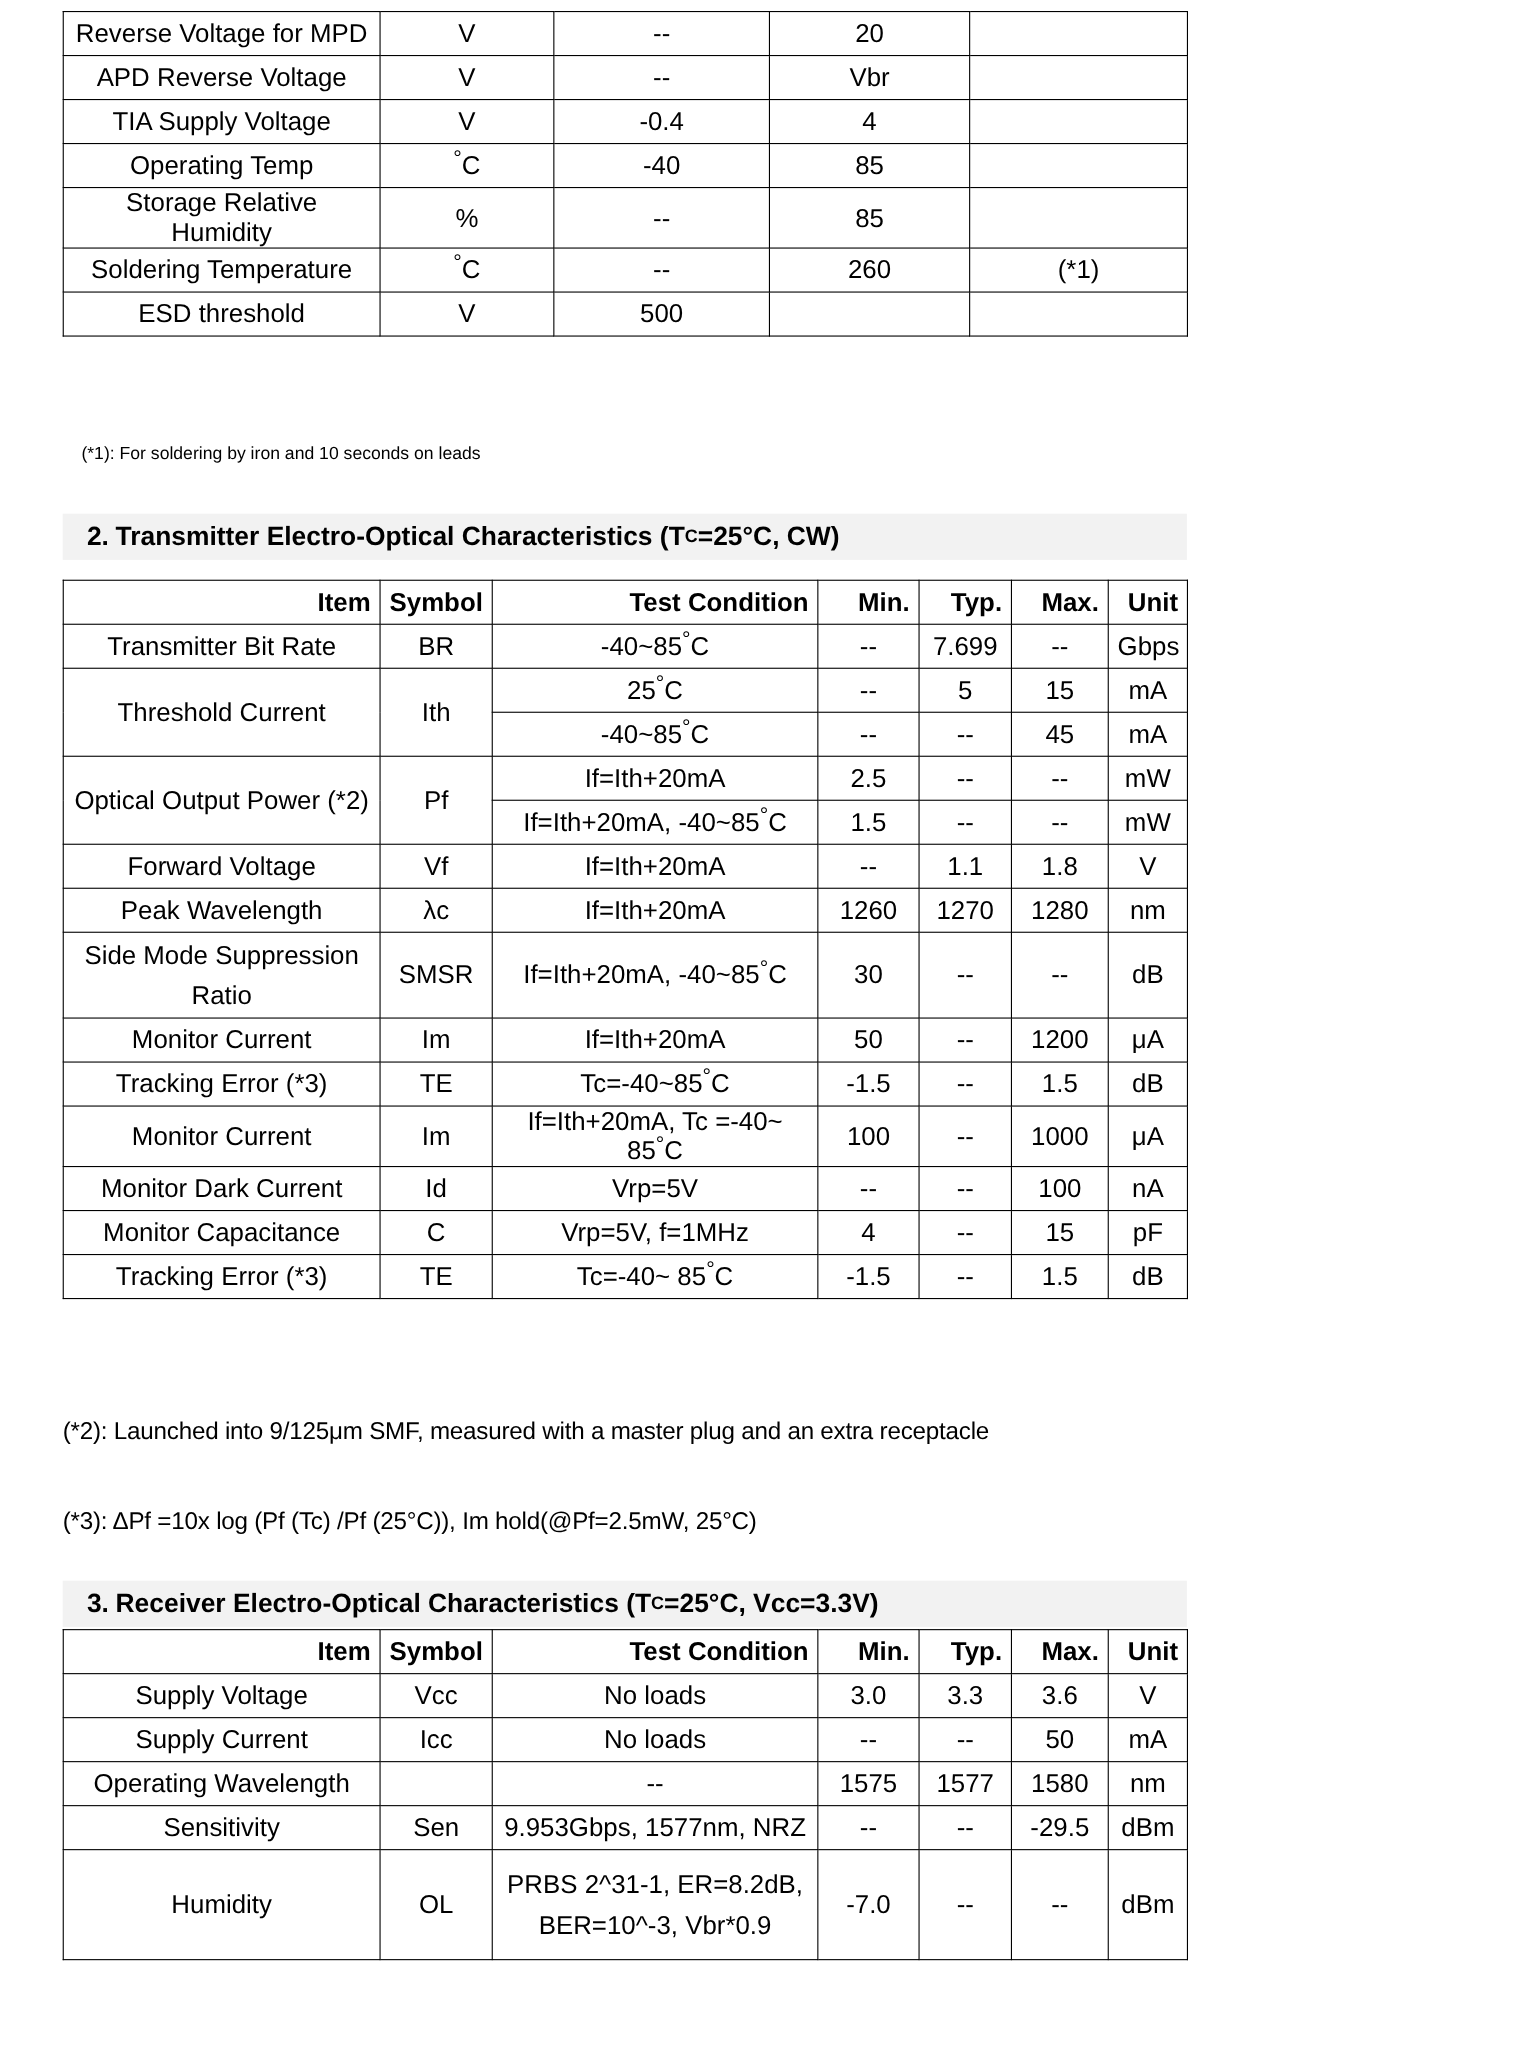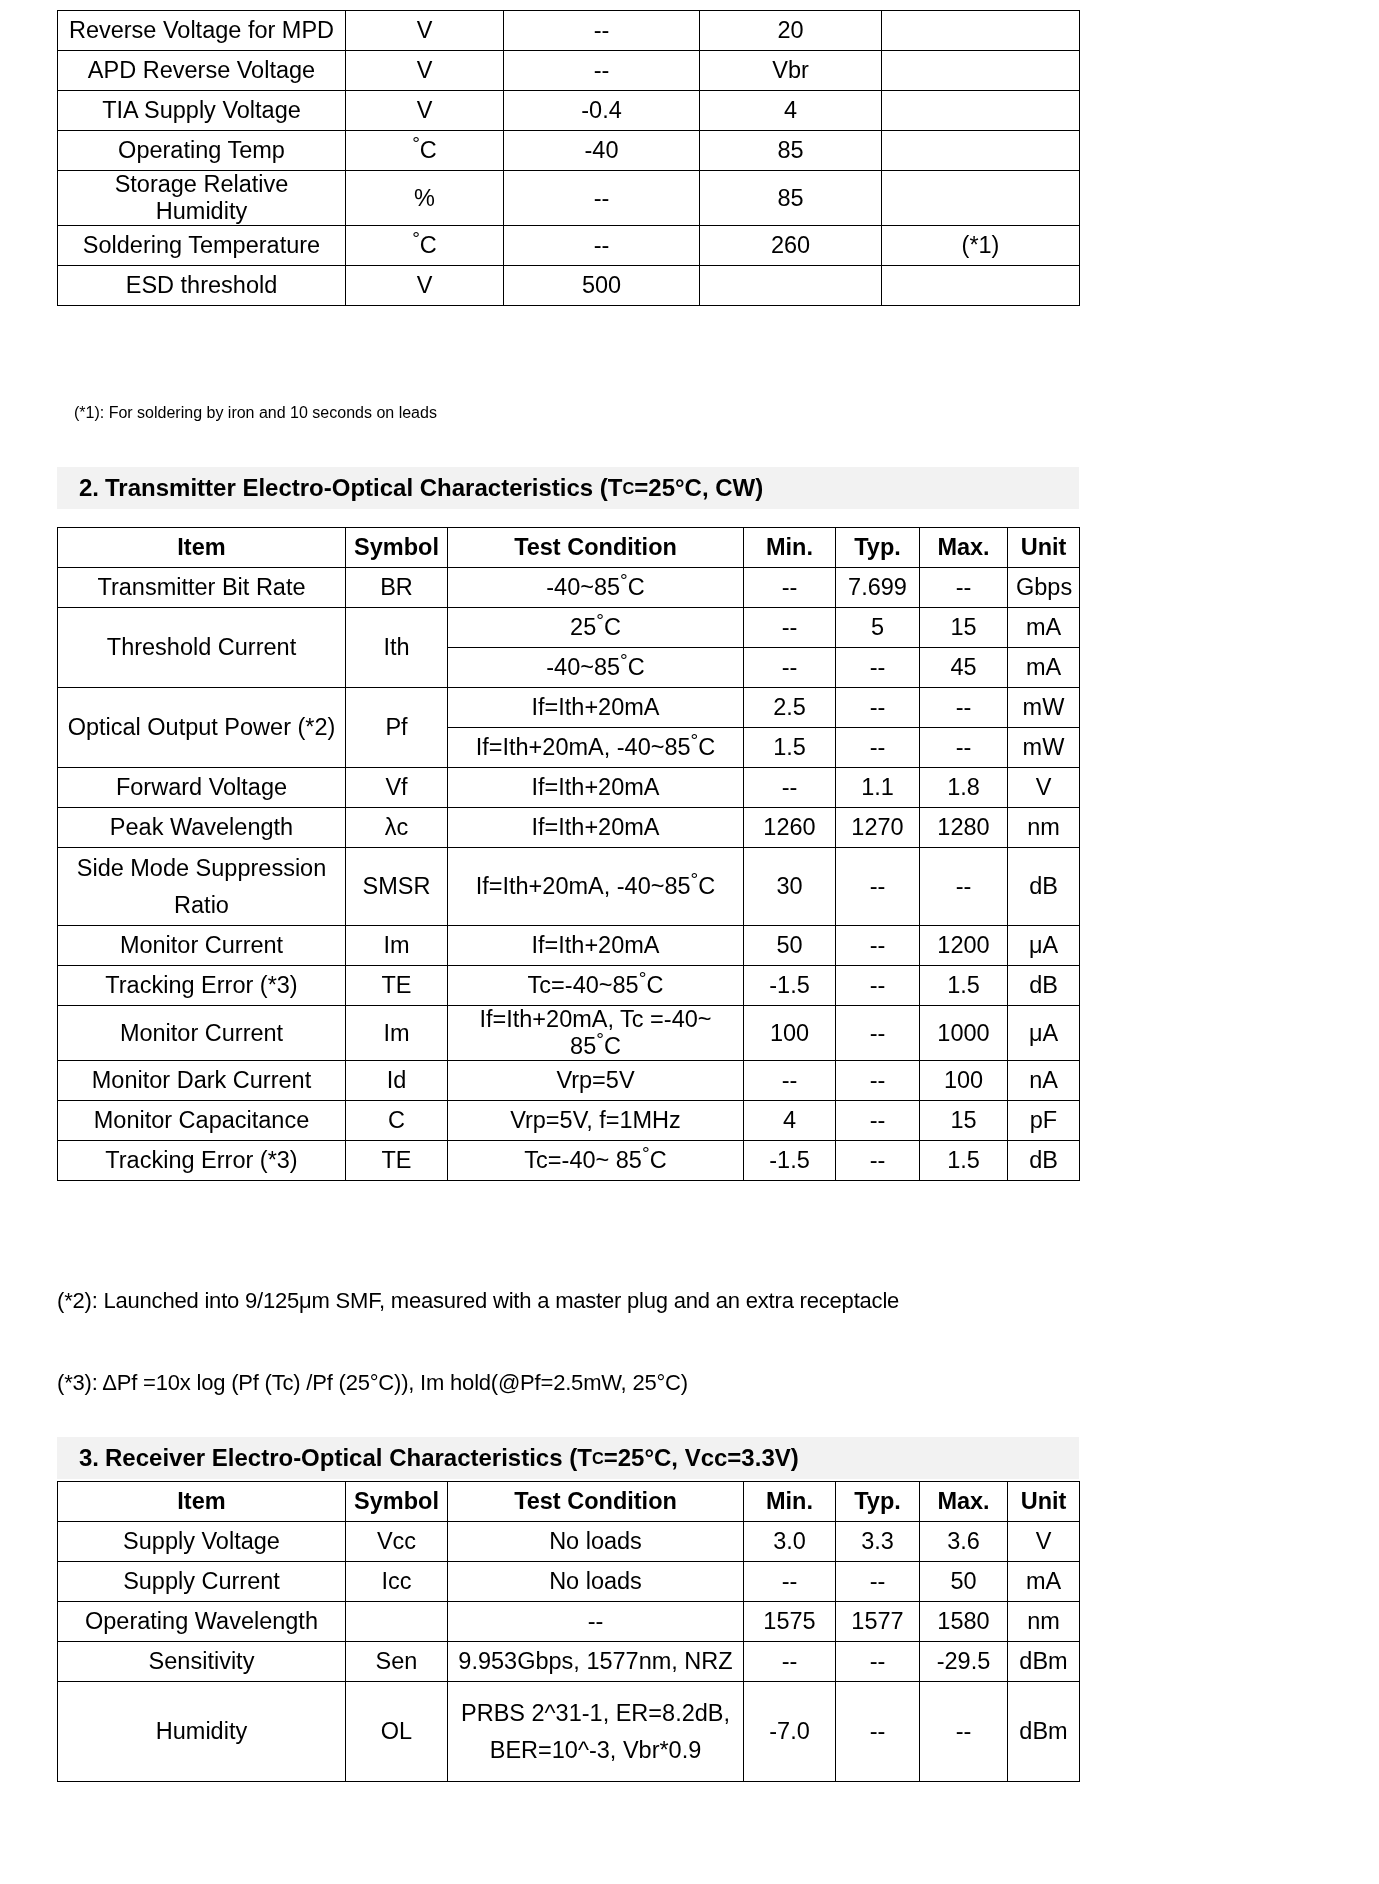--- a/index.html
+++ b/index.html
@@ -40,21 +40,21 @@
   }
   table.ds td, table.ds th {
     border: 1.6px solid #000;
     padding: 0 8px;
     vertical-align: middle;
     font-weight: 400;
     background: #fff;
   }
   table.ds th {
     font-weight: bold;
-    text-align: center;
+    text-align: right;
   }
   .c  { text-align: center; }
   .l  { text-align: center; }
 
   
   .t1-wrap {
     position: absolute;
     left: 57px;
     top: 10px;
     width: 1022px;

